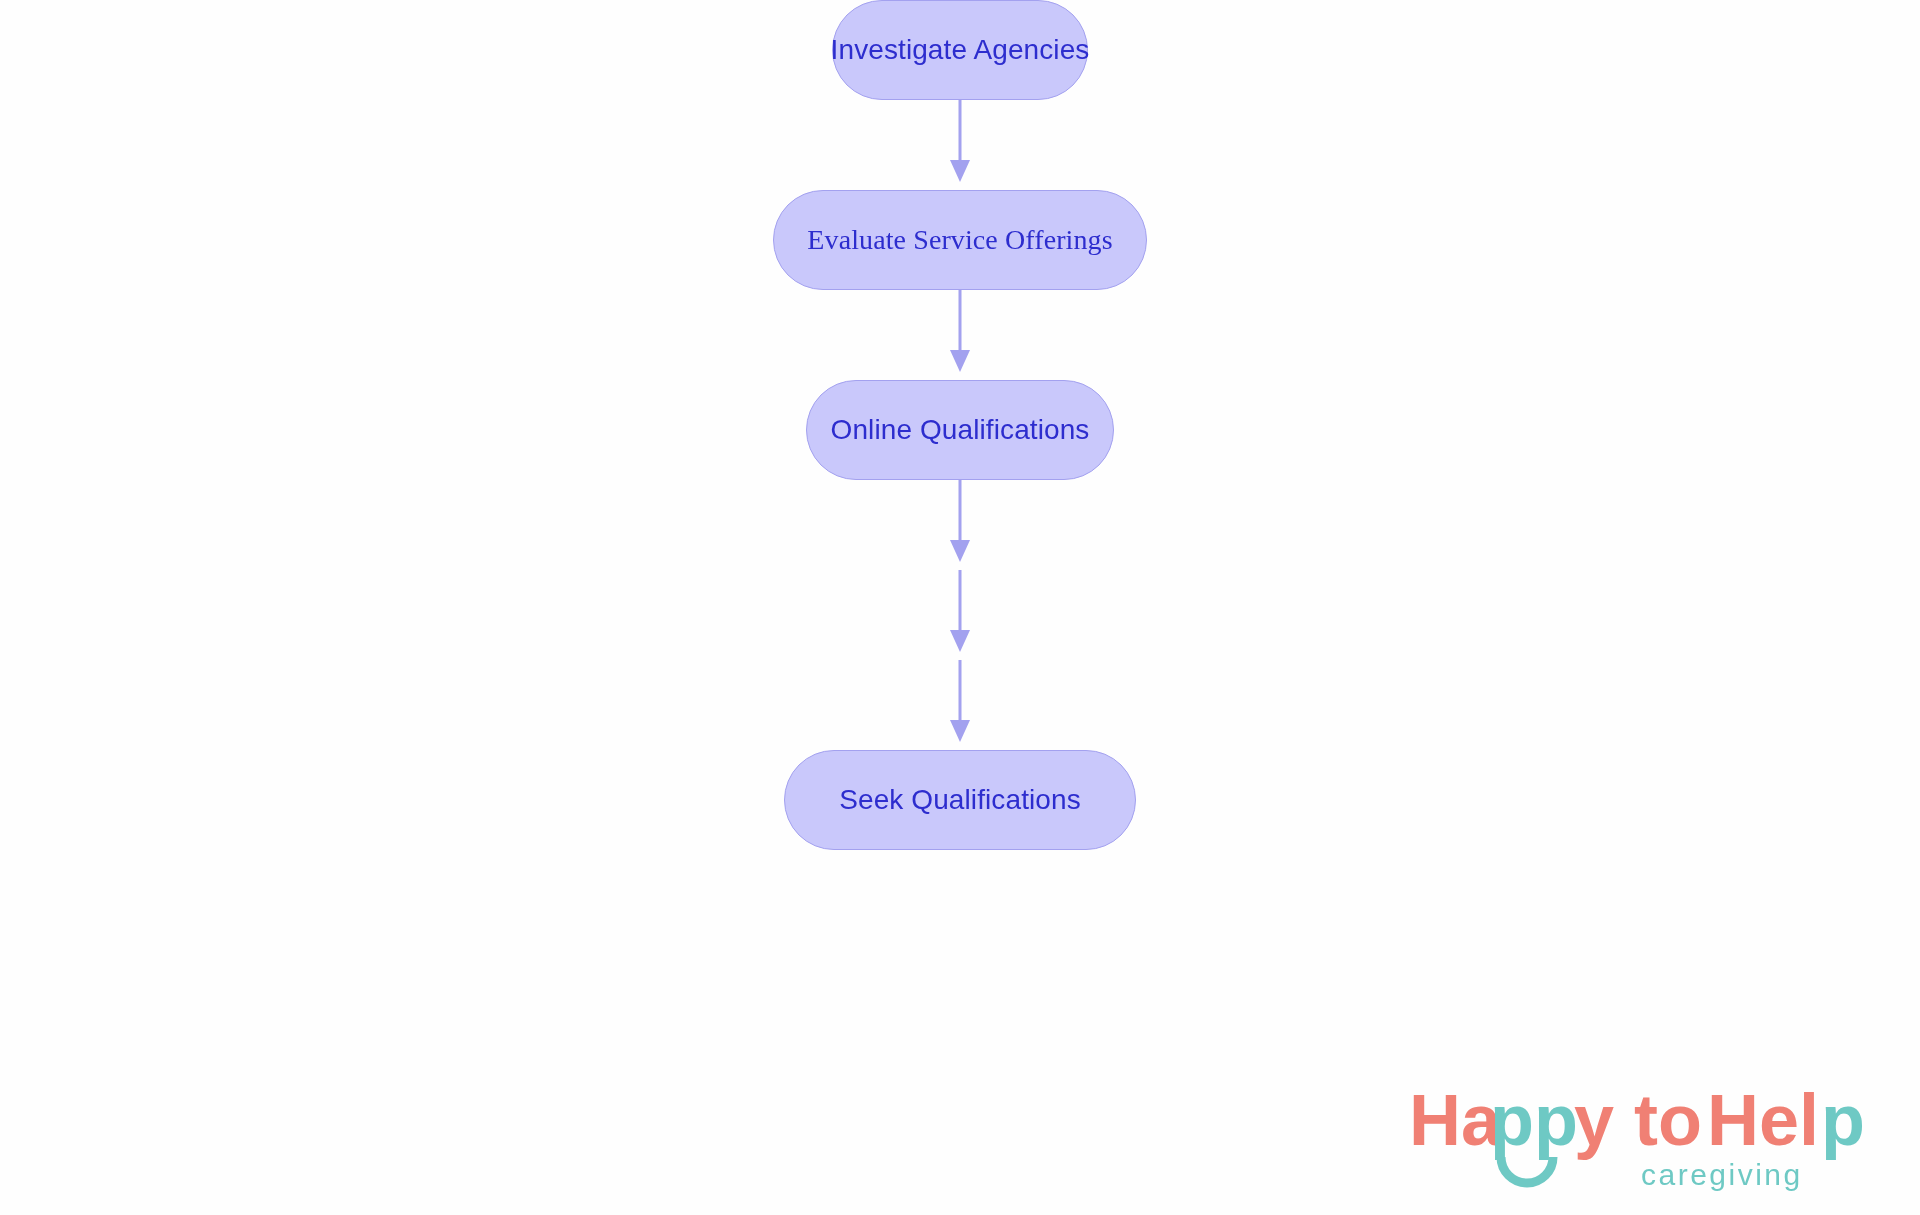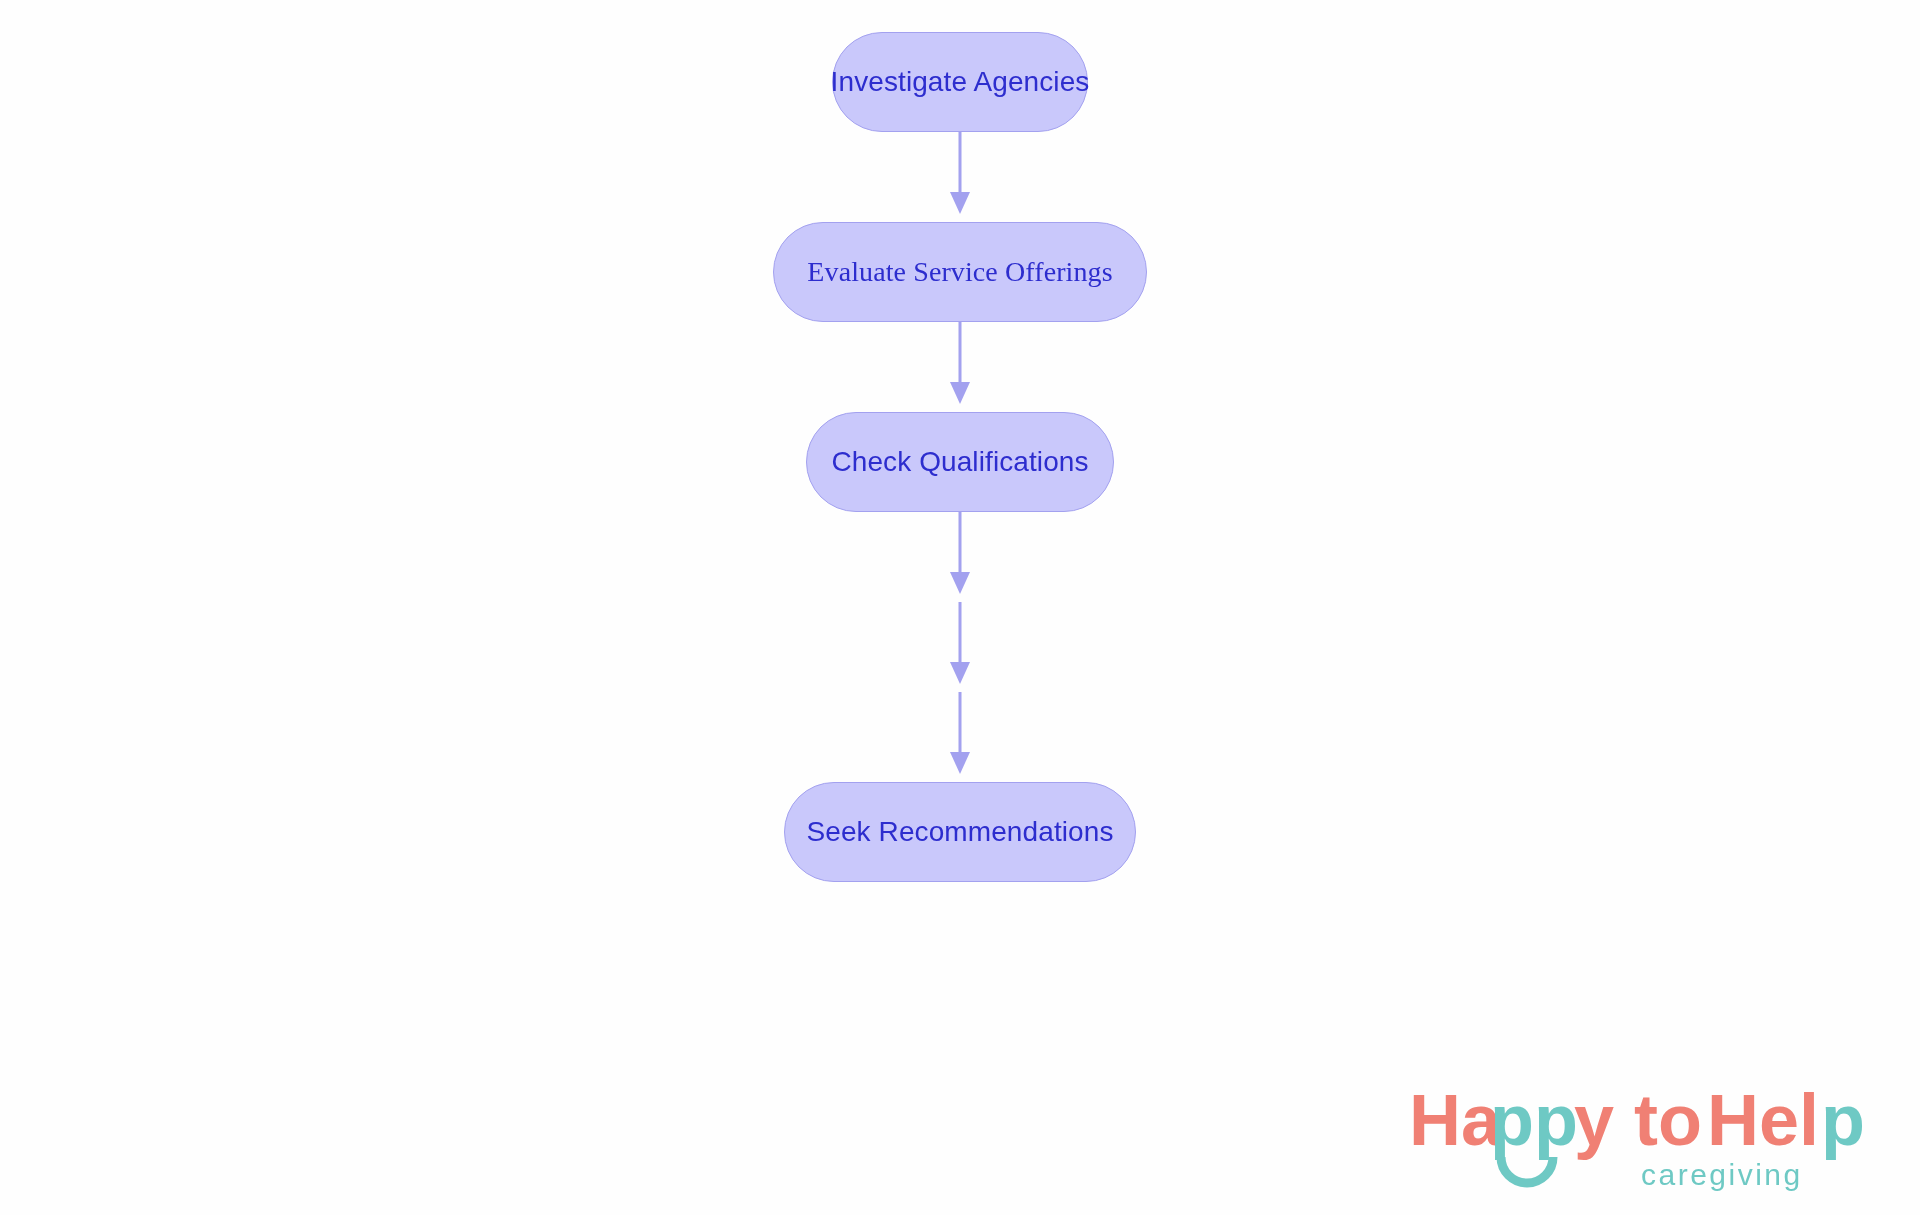--- a/index.html
+++ b/index.html
@@ -25,21 +25,20 @@
   
   .flow {
     position: absolute;
     left: 0;
     top: 0;
     width: 1920px;
     height: 1080px;
     display: flex;
     flex-direction: column;
     align-items: flex-end;
-    margin-top: 32px;
   }
 
   .node-wrap {
     width: 1920px;
     display: flex;
     justify-content: center;
   }
 
   .node {
     box-sizing: border-box;
@@ -109,21 +108,21 @@
 
     <div class="connector">
       <svg width="24" height="90" viewBox="0 0 24 90" aria-hidden="true">
         <line x1="12" y1="0" x2="12" y2="66" stroke="#a3a1ef" stroke-width="3"></line>
         <polygon points="12,82 2,60 22,60" fill="#a3a1ef"></polygon>
       </svg>
     </div>
 
     <div class="node-wrap">
       <div class="node" style="width: 308px;">
-        <span>Check Qualifications</span>
+        <span>Online Qualifications</span>
       </div>
     </div>
 
     <div class="connector">
       <svg width="24" height="90" viewBox="0 0 24 90" aria-hidden="true">
         <line x1="12" y1="0" x2="12" y2="66" stroke="#a3a1ef" stroke-width="3"></line>
         <polygon points="12,82 2,60 22,60" fill="#a3a1ef"></polygon>
       </svg>
     </div>
 
@@ -138,21 +137,21 @@
 
     <div class="connector">
       <svg width="24" height="90" viewBox="0 0 24 90" aria-hidden="true">
         <line x1="12" y1="0" x2="12" y2="66" stroke="#a3a1ef" stroke-width="3"></line>
         <polygon points="12,82 2,60 22,60" fill="#a3a1ef"></polygon>
       </svg>
     </div>
 
     <div class="node-wrap">
       <div class="node" style="width: 352px;">
-        <span>Seek Recommendations</span>
+        <span>Seek Qualifications</span>
       </div>
     </div>
 
   </div>
 
   <div class="logo">
     <svg viewBox="0 0 470 120" aria-hidden="true">
 
       <g font-family="'Liberation Sans', sans-serif" font-size="72" font-weight="bold">
         <text x="0" y="68" fill="#f08074">Ha</text>

